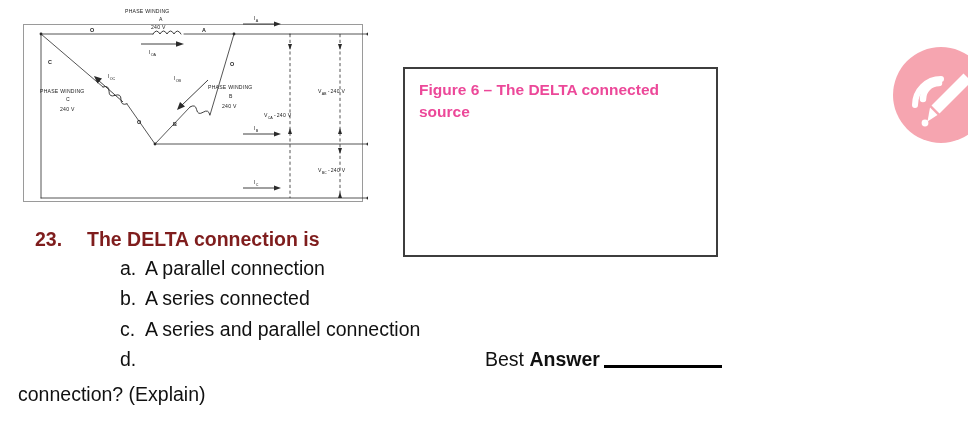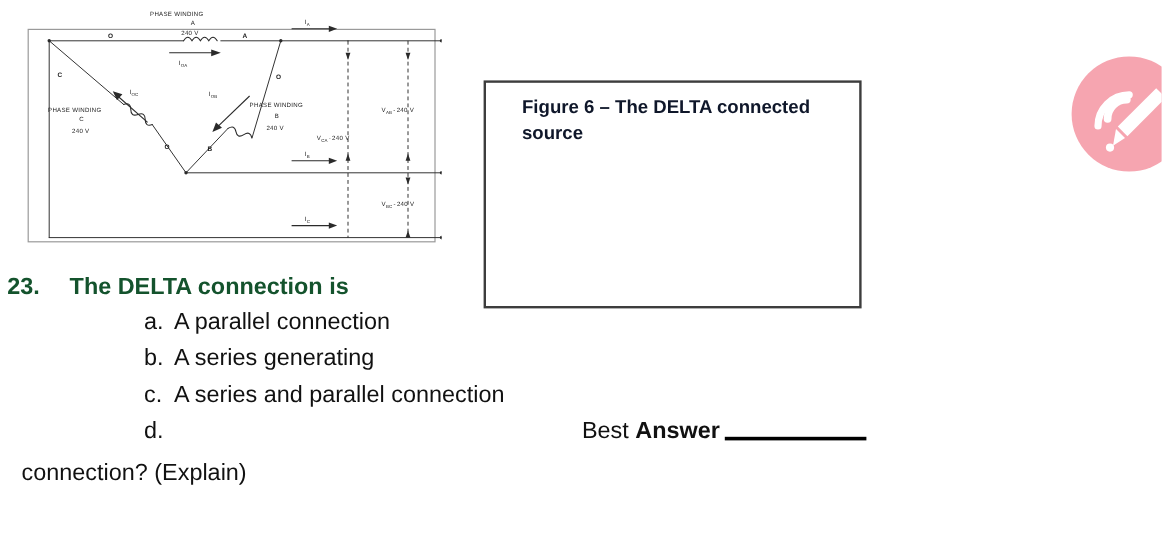--- a/index.html
+++ b/index.html
@@ -61,22 +61,21 @@
     background: #ffffff;
   }
   #caption-text {
     position: absolute;
     left: 14px;
     top: 10px;
     width: 275px;
     font-size: 15.5px;
     font-weight: bold;
     line-height: 1.42;
-    color: #0f172a;
-    margin-left: 16px;
+    color: #ec4899;
   }
 
   
   #stylus-badge {
     position: absolute;
     left: 893px;
     top: 47px;
     width: 96px;
     height: 96px;
     border-radius: 50%;
@@ -93,21 +92,22 @@
     position: absolute;
     left: 0;
     top: 222px;
     width: 968px;
   }
   .q-row {
     display: flex;
     align-items: baseline;
     font-size: 19.5px;
     line-height: 1.0;
-    color: #14532d;
+    color: #7f1d1d;
+    margin-left: 29px;
   }
   .q-num {
     width: 58px;
     padding-left: 6px;
     box-sizing: border-box;
     font-weight: bold;
     flex: 0 0 auto;
   }
   #q23-row { padding-top: 8px; }
   #q23-stem { font-weight: bold; }
@@ -304,21 +304,21 @@
     <span id="q23-stem">The DELTA connection is</span>
   </div>
 
   <div id="q23-options">
     <div class="opt-row">
       <span class="opt-letter">a.</span>
       <span class="opt-text">A parallel connection</span>
     </div>
     <div class="opt-row">
       <span class="opt-letter">b.</span>
-      <span class="opt-text">A series generating</span>
+      <span class="opt-text">A series connected</span>
     </div>
     <div class="opt-row">
       <span class="opt-letter">c.</span>
       <span class="opt-text">A series and parallel connection</span>
     </div>
     <div class="opt-row">
       <span class="opt-letter">d.</span>
 
       <span id="best-answer">
         <span>Best </span><span class="ba-bold">Answer</span><span id="ba-blank"></span>

